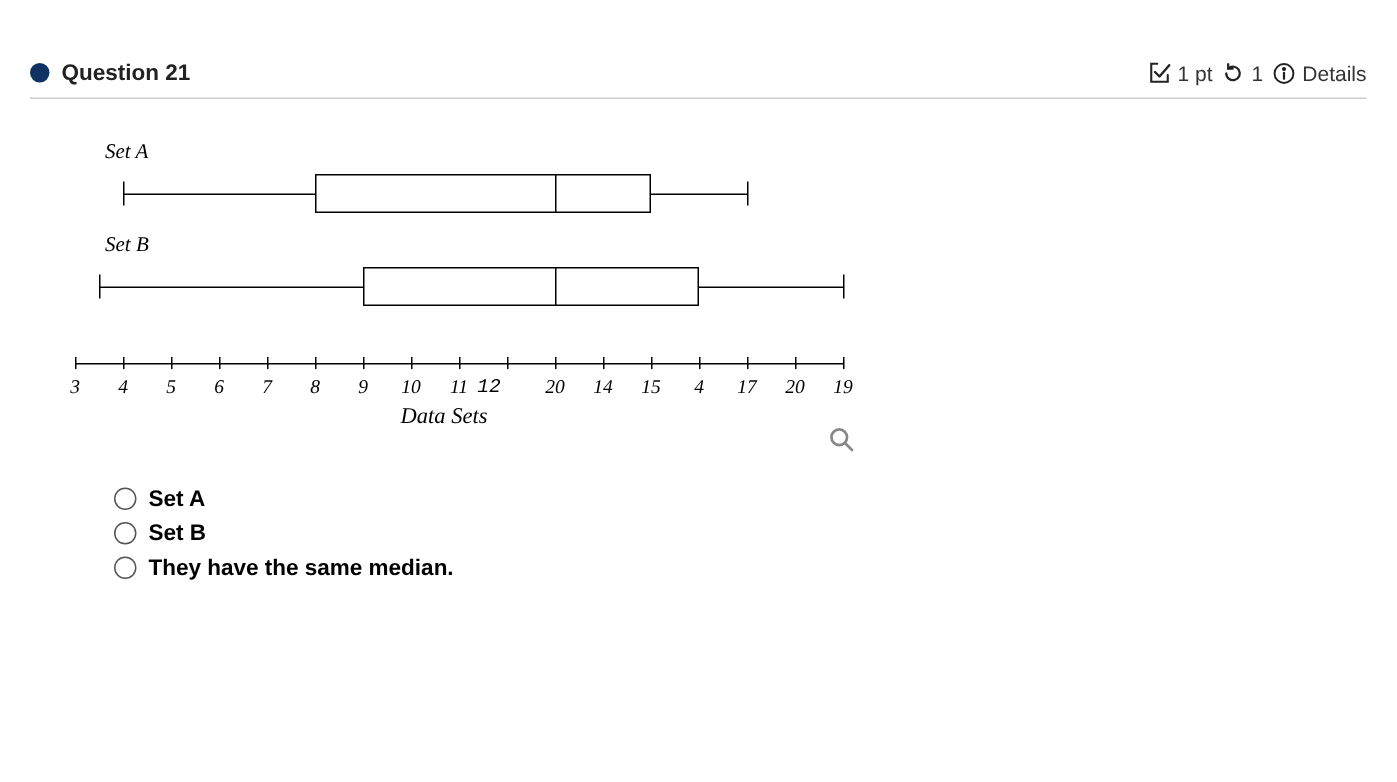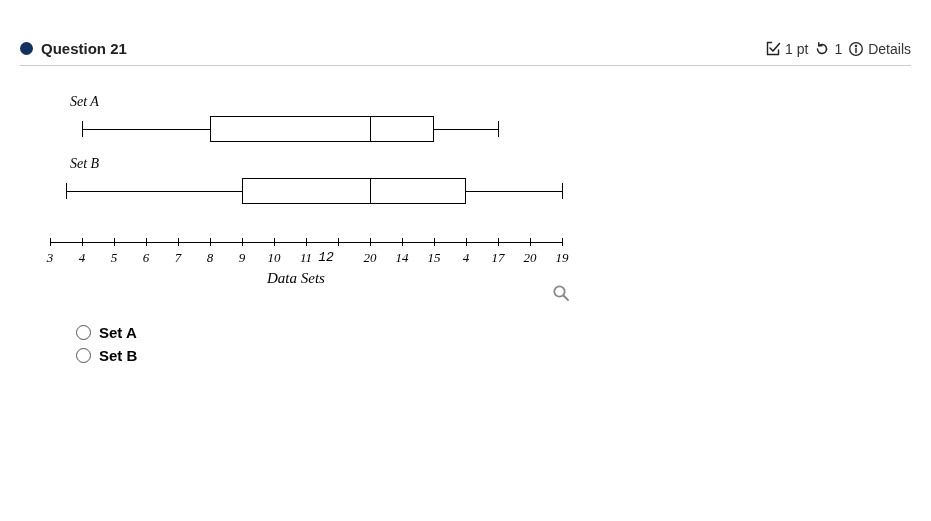--- a/index.html
+++ b/index.html
@@ -188,14 +188,18 @@
 
   <div class="options" id="options">
       <div class="opt-row">
         <span class="radio"></span>
         <span>Set A</span>
       </div>
       <div class="opt-row">
         <span class="radio"></span>
         <span>Set B</span>
       </div>
+      <div class="opt-row">
+        <span class="radio"></span>
+        <span>They have the same median.</span>
+      </div>
     </div>
 </div>
 
 </body></html>

